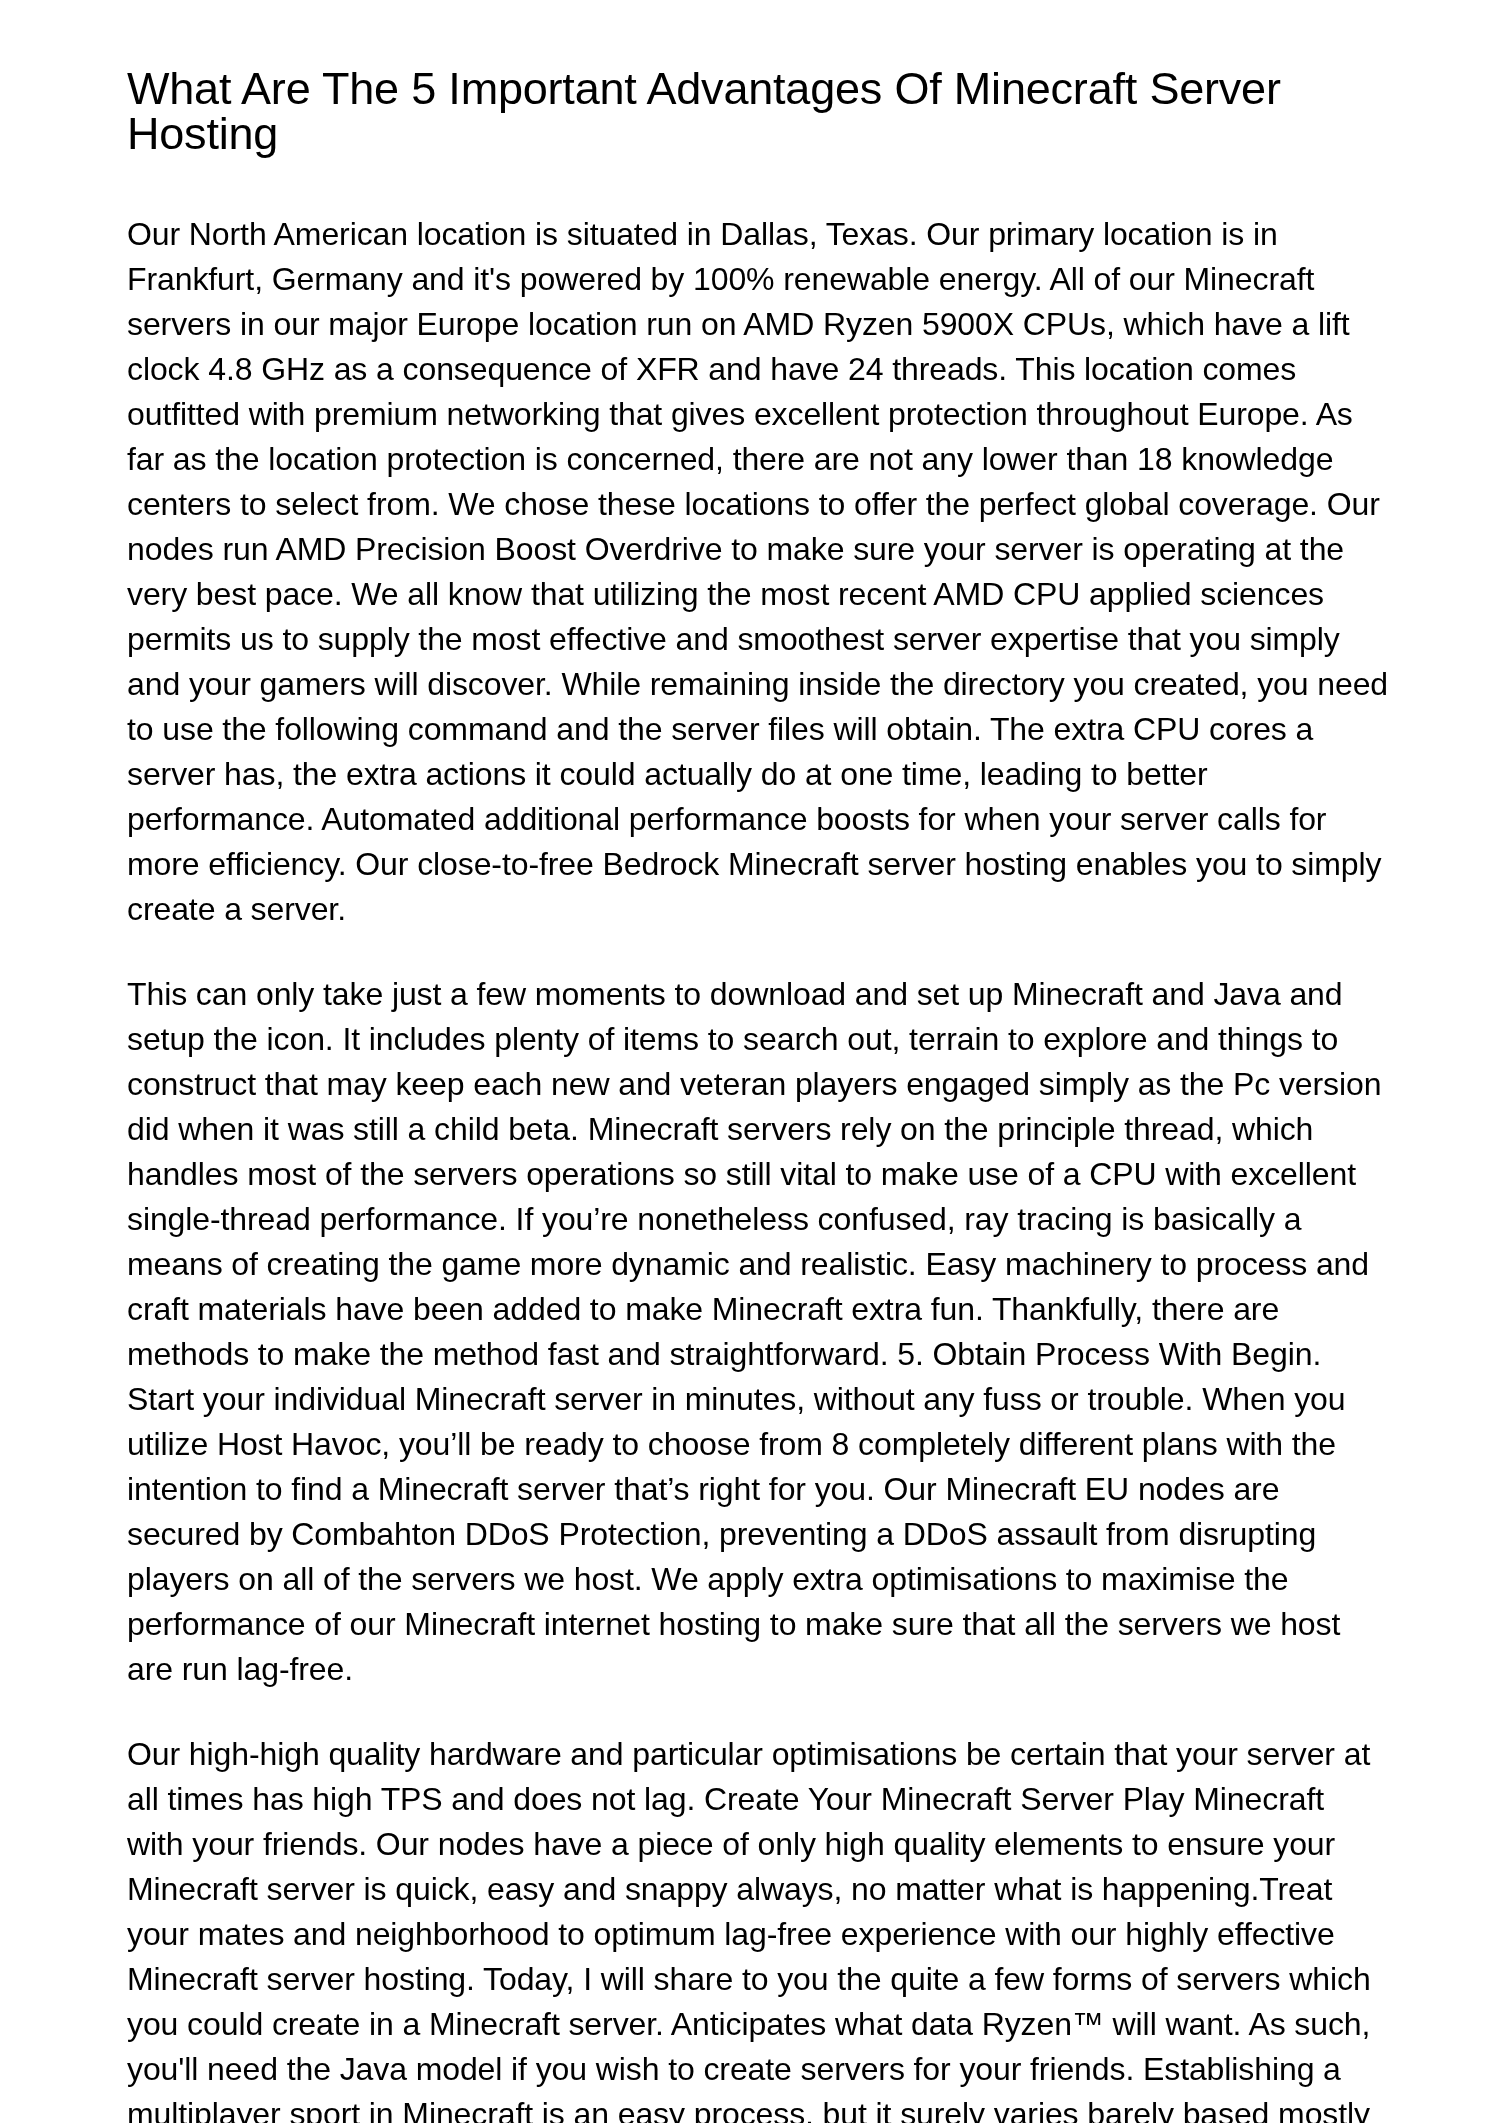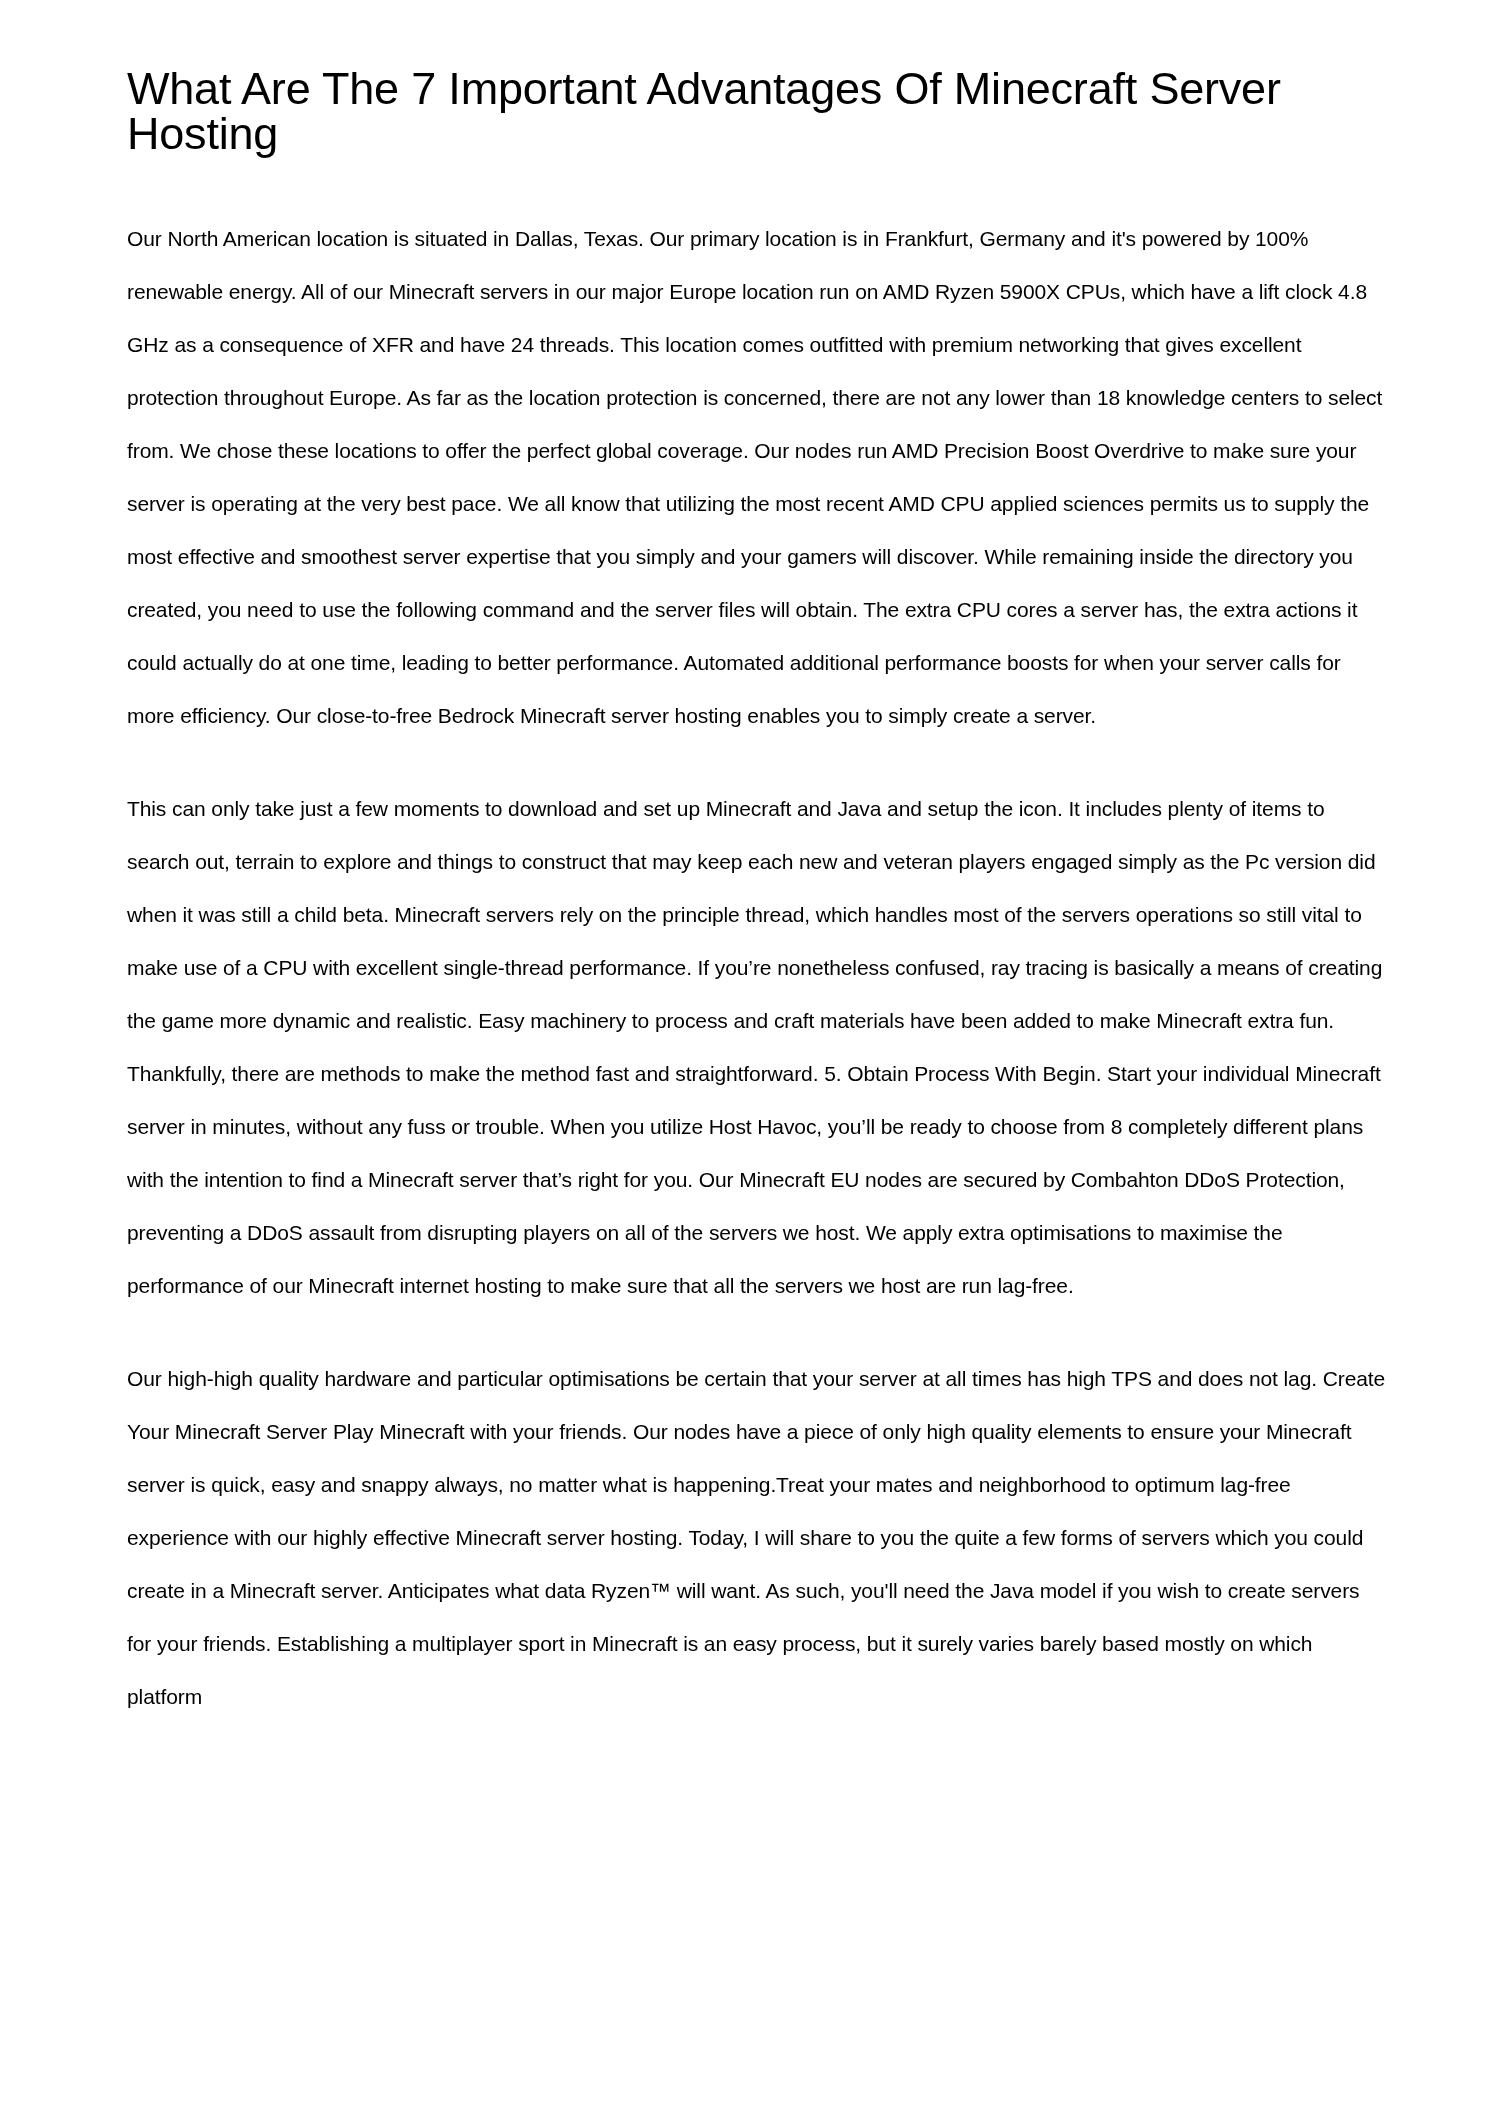--- a/index.html
+++ b/index.html
@@ -22,27 +22,27 @@
       width: 1262px;
     }
     .title {
       font-size: 45px;
       line-height: 45px;
       font-weight: normal;
       margin: 0 0 56px 0;
       letter-spacing: -0.2px;
     }
     .para {
-      font-size: 21px;
-      line-height: 53px;
+      font-size: 32px;
+      line-height: 45px;
       margin: 16px 0 40px 0;
       letter-spacing: -0.1px;
     }
   </style>
 </head>
 <body>
 
 <div class="page">
-  <h1 class="title">What Are The 7 Important Advantages Of Minecraft Server Hosting</h1>
+  <h1 class="title">What Are The 5 Important Advantages Of Minecraft Server Hosting</h1>
   <p class="para">Our North American location is situated in Dallas, Texas. Our primary location is in Frankfurt, Germany and it's powered by 100% renewable energy. All of our Minecraft servers in our major Europe location run on AMD Ryzen 5900X CPUs, which have a lift clock 4.8 GHz as a consequence of XFR and have 24 threads. This location comes outfitted with premium networking that gives excellent protection throughout Europe. As far as the location protection is concerned, there are not any lower than 18 knowledge centers to select from. We chose these locations to offer the perfect global coverage. Our nodes run AMD Precision Boost Overdrive to make sure your server is operating at the very best pace. We all know that utilizing the most recent AMD CPU applied sciences permits us to supply the most effective and smoothest server expertise that you simply and your gamers will discover. While remaining inside the directory you created, you need to use the following command and the server files will obtain. The extra CPU cores a server has, the extra actions it could actually do at one time, leading to better performance. Automated additional performance boosts for when your server calls for more efficiency. Our close-to-free Bedrock Minecraft server hosting enables you to simply create a server.</p>
   <p class="para">This can only take just a few moments to download and set up Minecraft and Java and setup the icon. It includes plenty of items to search out, terrain to explore and things to construct that may keep each new and veteran players engaged simply as the Pc version did when it was still a child beta. Minecraft servers rely on the principle thread, which handles most of the servers operations so still vital to make use of a CPU with excellent single-thread performance. If you’re nonetheless confused, ray tracing is basically a means of creating the game more dynamic and realistic. Easy machinery to process and craft materials have been added to make Minecraft extra fun. Thankfully, there are methods to make the method fast and straightforward. 5. Obtain Process With Begin. Start your individual Minecraft server in minutes, without any fuss or trouble. When you utilize Host Havoc, you’ll be ready to choose from 8 completely different plans with the intention to find a Minecraft server that’s right for you. Our Minecraft EU nodes are secured by Combahton DDoS Protection, preventing a DDoS assault from disrupting players on all of the servers we host. We apply extra optimisations to maximise the performance of our Minecraft internet hosting to make sure that all the servers we host are run lag-free.</p>
   <p class="para">Our high-high quality hardware and particular optimisations be certain that your server at all times has high TPS and does not lag. Create Your Minecraft Server Play Minecraft with your friends. Our nodes have a piece of only high quality elements to ensure your Minecraft server is quick, easy and snappy always, no matter what is happening.Treat your mates and neighborhood to optimum lag-free experience with our highly effective Minecraft server hosting. Today, I will share to you the quite a few forms of servers which you could create in a Minecraft server. Anticipates what data Ryzen™ will want. As such, you'll need the Java model if you wish to create servers for your friends. Establishing a multiplayer sport in Minecraft is an easy process, but it surely varies barely based mostly on which platform</p>
 </div>
 
 </body></html>

